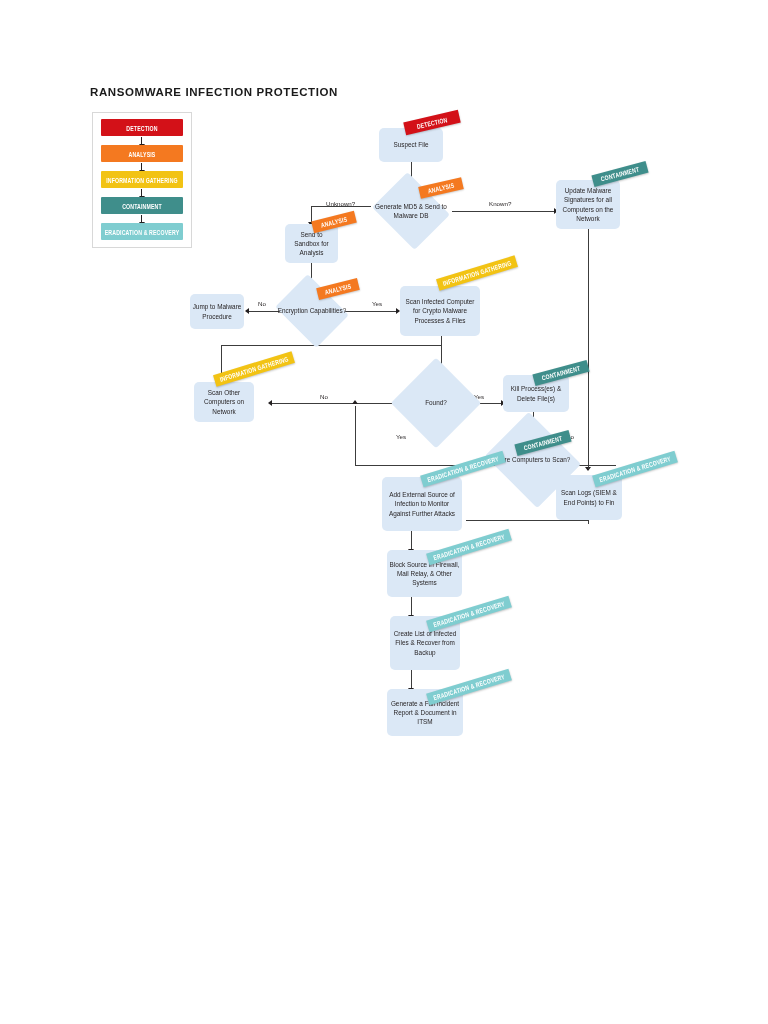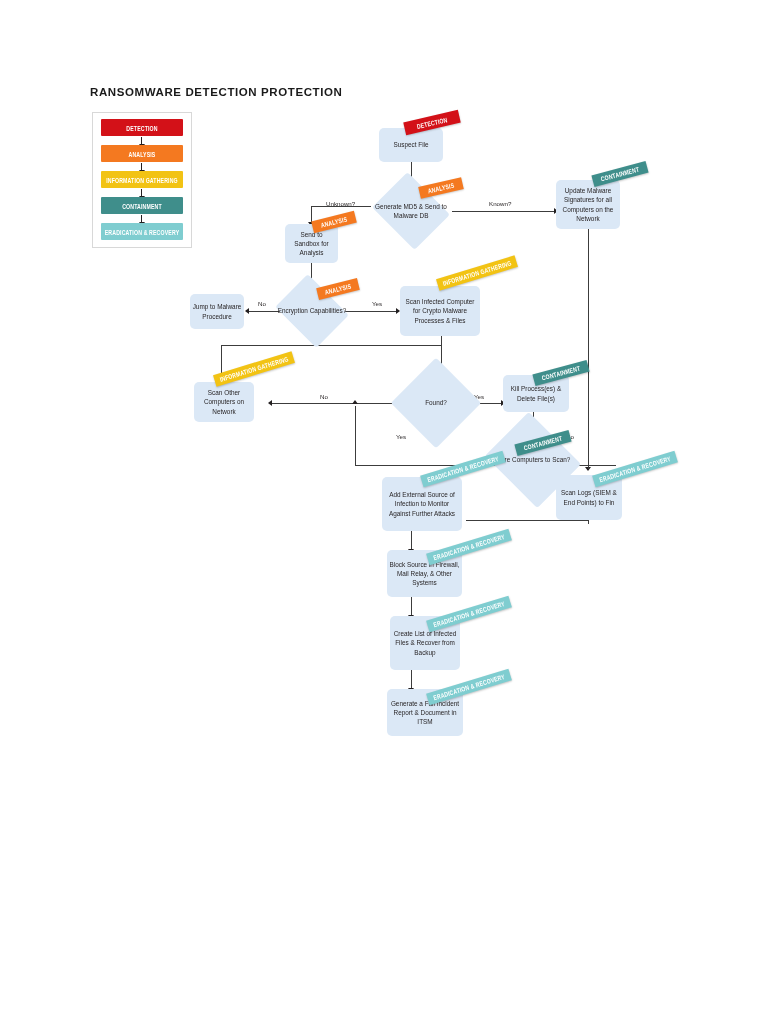--- a/index.html
+++ b/index.html
@@ -46,21 +46,21 @@
   .ar-d{border-left:3.2px solid transparent;border-right:3.2px solid transparent;border-top:4.6px solid #231f20;}
   .ar-r{border-top:3.2px solid transparent;border-bottom:3.2px solid transparent;border-left:4.6px solid #231f20;}
   .ar-l{border-top:3.2px solid transparent;border-bottom:3.2px solid transparent;border-right:4.6px solid #231f20;}
   .elbl{position:absolute;font-size:6.2px;color:#231f20;white-space:nowrap;}
 </style>
 </head>
 <body>
 
 <div id="canvas">
 
-  <div id="title">RANSOMWARE DETECTION PROTECTION</div>
+  <div id="title">RANSOMWARE INFECTION PROTECTION</div>
 
   <div id="legend">
     <div class="lg-row" style="top:6px;background:#d31118">
       <span>DETECTION</span>
     </div>
     <div class="lg-arrow" style="top:24px"></div>
     <div class="lg-row" style="top:32px;background:#f47920">
       <span>ANALYSIS</span>
     </div>
     <div class="lg-arrow" style="top:50px"></div>

